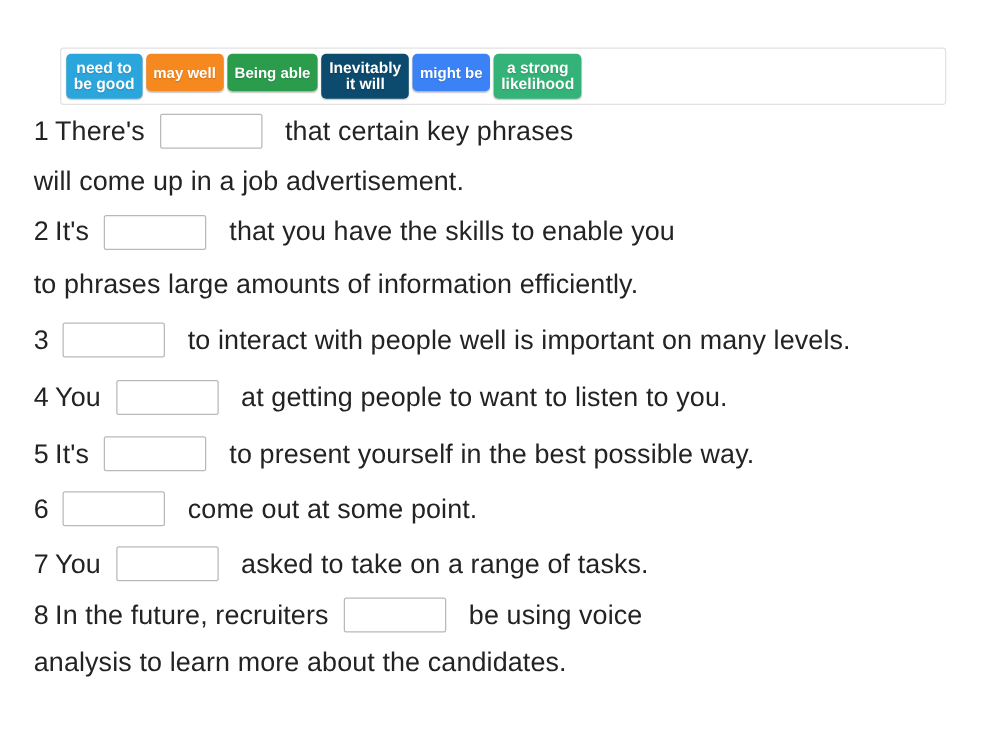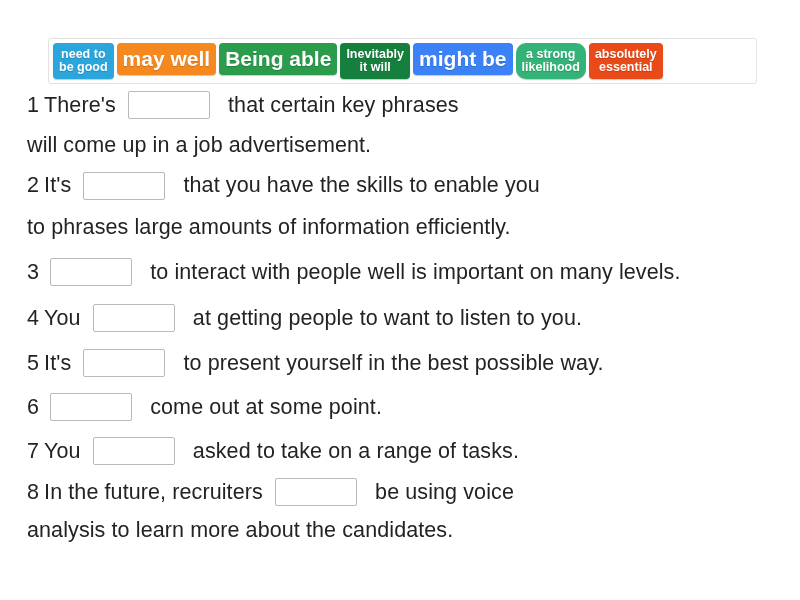--- a/index.html
+++ b/index.html
@@ -46,21 +46,21 @@
     padding: 5px 6px;
     min-height: 30px;
     box-sizing: border-box;
     box-shadow: 0 1px 1px rgba(0,0,0,0.22);
     text-shadow: 0 1px 1px rgba(0,0,0,0.18);
     user-select: none;
     cursor: pointer;
     white-space: pre-line;
   }
   .tile.two-line { font-size: 12.5px; }
-  .tile.one-line { font-size: 21px; }
+  .tile.one-line { font-size: 12px; }
 
   
   #sentences {
     position: absolute;
     left: 27px;
     top: 86px;
     width: 760px;
     font-size: 21.5px;
     color: #232323;
     letter-spacing: 0.1px;
@@ -106,27 +106,25 @@
   .s8 .line2 { height: 38px; }
 </style>
 </head>
 <body>
 
 <div id="word-bank">
     <div class="tile two-line" style="background: rgb(43, 166, 221);">need to
 be good</div>
     <div class="tile one-line" style="background: rgb(245, 136, 31);">may well</div>
     <div class="tile one-line" style="background: rgb(42, 156, 76);">Being able</div>
-    <div class="tile two-line" style="background: #15803d;">Inevitably
+    <div class="tile two-line" style="background: #0c4a6e;">Inevitably
 it will</div>
     <div class="tile one-line" style="background: #3b82f6;">might be</div>
-    <div class="tile two-line" style="background: rgb(51, 179, 119); border-radius: 10px;">a strong
+    <div class="tile two-line" style="background: rgb(51, 179, 119);">a strong
 likelihood</div>
-    <div class="tile two-line" style="background: rgb(234, 74, 23);">absolutely
-essential</div>
   </div>
 
 <div id="sentences">
     <div class="sentence s1">
       <div class="line line1"><span class="num">1</span><span class="seg">There's </span><span class="blank"></span><span class="seg">  that certain key phrases</span></div>
       <div class="line line2"><span class="seg">will come up in a job advertisement.</span></div>
     </div>
     <div class="sentence s2">
       <div class="line line1"><span class="num">2</span><span class="seg">It's </span><span class="blank"></span><span class="seg">  that you have the skills to enable you</span></div>
       <div class="line line2"><span class="seg">to phrases large amounts of information efficiently.</span></div>

